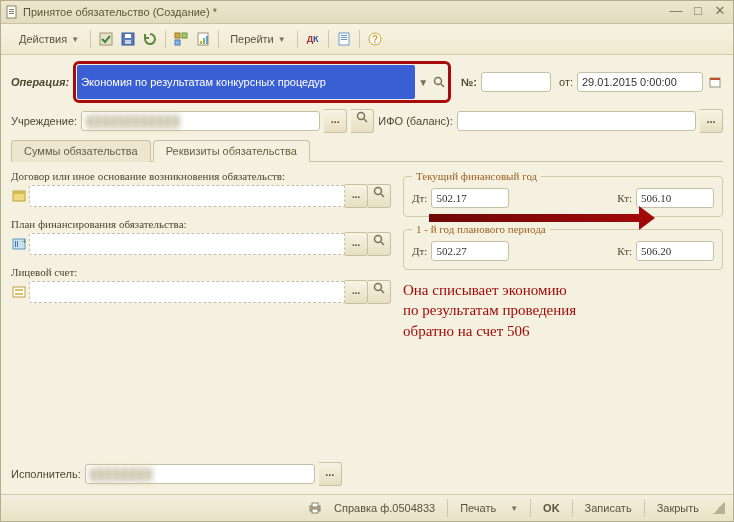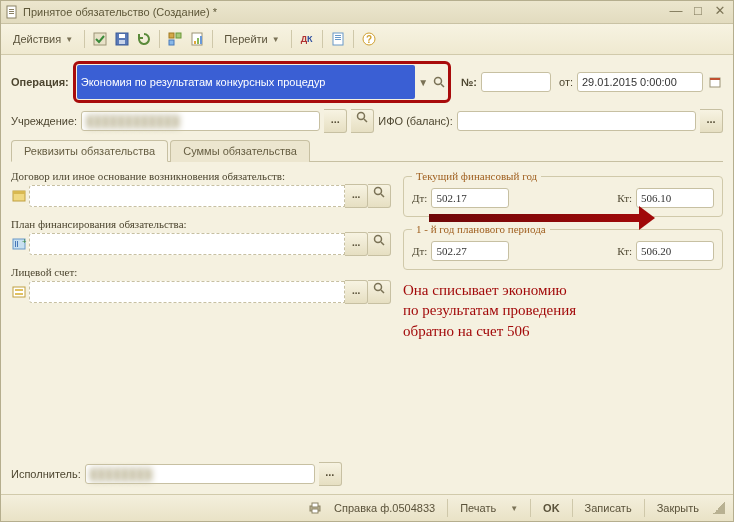--- a/index.html
+++ b/index.html
@@ -42,21 +42,21 @@
     width: 18px; height: 14px;
     color: #7c7456;
     font-size: 13px;
     line-height: 12px;
     text-align: center;
     cursor: pointer;
   }
   .toolbar {
     background: linear-gradient(to bottom, #f7f3e2, #efe9d0);
     border-bottom: 1px solid #d1caab;
-    padding: 2px 6px;
+    padding: 2px 12px;
     display: flex;
     align-items: center;
     gap: 2px;
     height: 26px;
   }
   .toolbar .btn {
     padding: 2px 6px;
     color: #5a523a;
     border-radius: 3px;
     display: inline-flex;
@@ -350,21 +350,21 @@
         <svg width="16" height="16" viewBox="0 0 16 16">
           <circle cx="8" cy="8" r="6" fill="#fff" stroke="#d0a030"></circle>
           <text x="8" y="12" text-anchor="middle" font-size="10" fill="#d0a030" font-weight="bold">?</text>
         </svg>
       </span>
   </div>
 
   <div class="form-area">
 
     <div class="row">
-      <span class="label" style="font-weight:bold;">Операция:</span>
+      <span class="label" style="font-weight:bold;font-style:italic;">Операция:</span>
       <span class="hl-red" style="flex:1;display:flex;align-items:center;">
         <span class="operation-field">
           <span>Экономия по результатам конкурсных процедур</span>
         </span>
         <span class="field-btn">▼</span>
         <span class="field-btn">
           <svg width="12" height="12" viewBox="0 0 12 12">
               <circle cx="5" cy="5" r="3.5" fill="none" stroke="#7a7256" stroke-width="1.5"></circle>
               <line x1="8" y1="8" x2="11" y2="11" stroke="#7a7256" stroke-width="1.5"></line>
             </svg>
@@ -395,22 +395,22 @@
             <line x1="8" y1="8" x2="11" y2="11" stroke="#7a7256" stroke-width="1.5"></line>
           </svg></span>
       <span class="label" style="">ИФО (баланс):</span>
       <span class="input-box" style="flex:1;">
           <span></span>
         </span>
       <span class="dots-btn">...</span>
     </div>
 
     <div class="tabs">
+      <div class="tab"><span>Суммы обязательства</span></div>
       <div class="tab active"><span>Реквизиты обязательства</span></div>
-      <div class="tab"><span>Суммы обязательства</span></div>
     </div>
 
     <div class="tab-body">
       <div class="left-col">
         <div class="field-block">
           <div class="field-label">Договор или иное основание возникновения обязательств:</div>
           <div class="field-line">
             <span class="ref-icon">
               <svg width="16" height="16" viewBox="0 0 16 16">
                   <rect x="2" y="3" width="12" height="10" fill="#f0d880" stroke="#c0a040"></rect>

